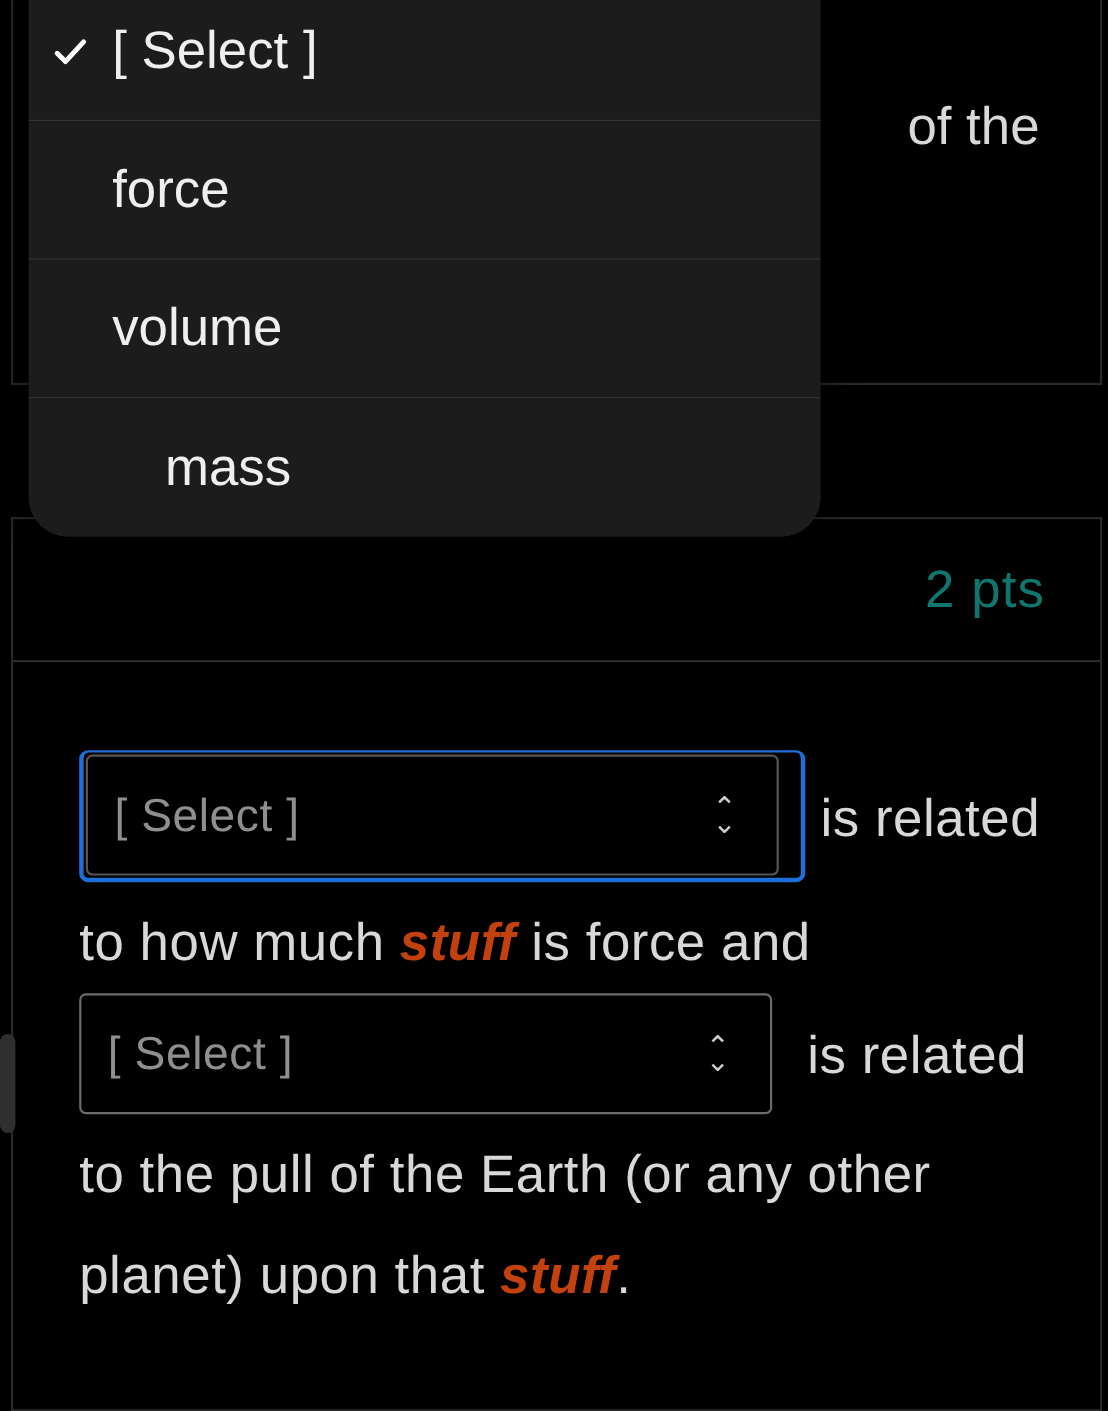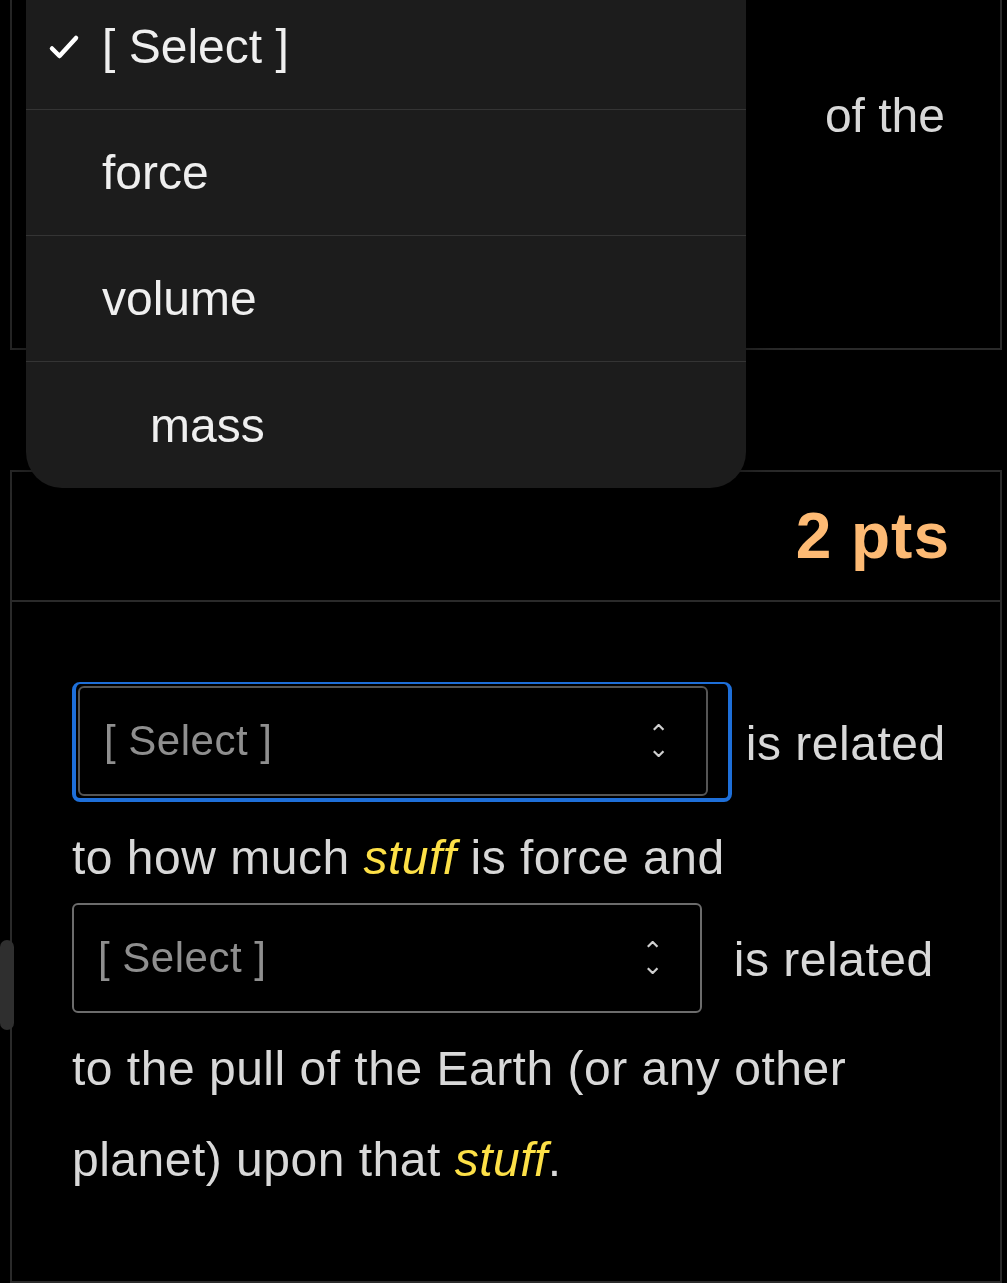--- a/index.html
+++ b/index.html
@@ -26,40 +26,40 @@
       position: absolute;
       left: 0; right: 0; top: 0;
       height: 130px;
       border-bottom: 2px solid #2a2a2a;
       display: flex;
       align-items: center;
       justify-content: flex-end;
       padding-right: 50px;
     }
     .pts {
-      color: #fdba74;
-      font-size: 64px;
-      font-weight: 700;
+      color: #0f766e;
+      font-size: 48px;
+      font-weight: 400;
       letter-spacing: 1px;
     }
 
     
     .q-body {
       position: absolute;
       left: 0; right: 0; top: 130px;
       padding: 80px 50px 40px 60px;
     }
     .prose {
       color: #d8d8d8;
       font-size: 48px;
       font-weight: 300;
       line-height: 1.9;
       letter-spacing: 0.5px;
     }
-    .prose em { font-style: italic; font-weight: 400; color: #fde047; }
+    .prose em { font-style: italic; font-weight: 700; color: #c2410c; }
 
     
     .peek {
       position: absolute;
       right: 55px;
       top: 42px;
       color: #d8d8d8;
       font-size: 48px;
       font-weight: 300;
       margin-top: 46px;

